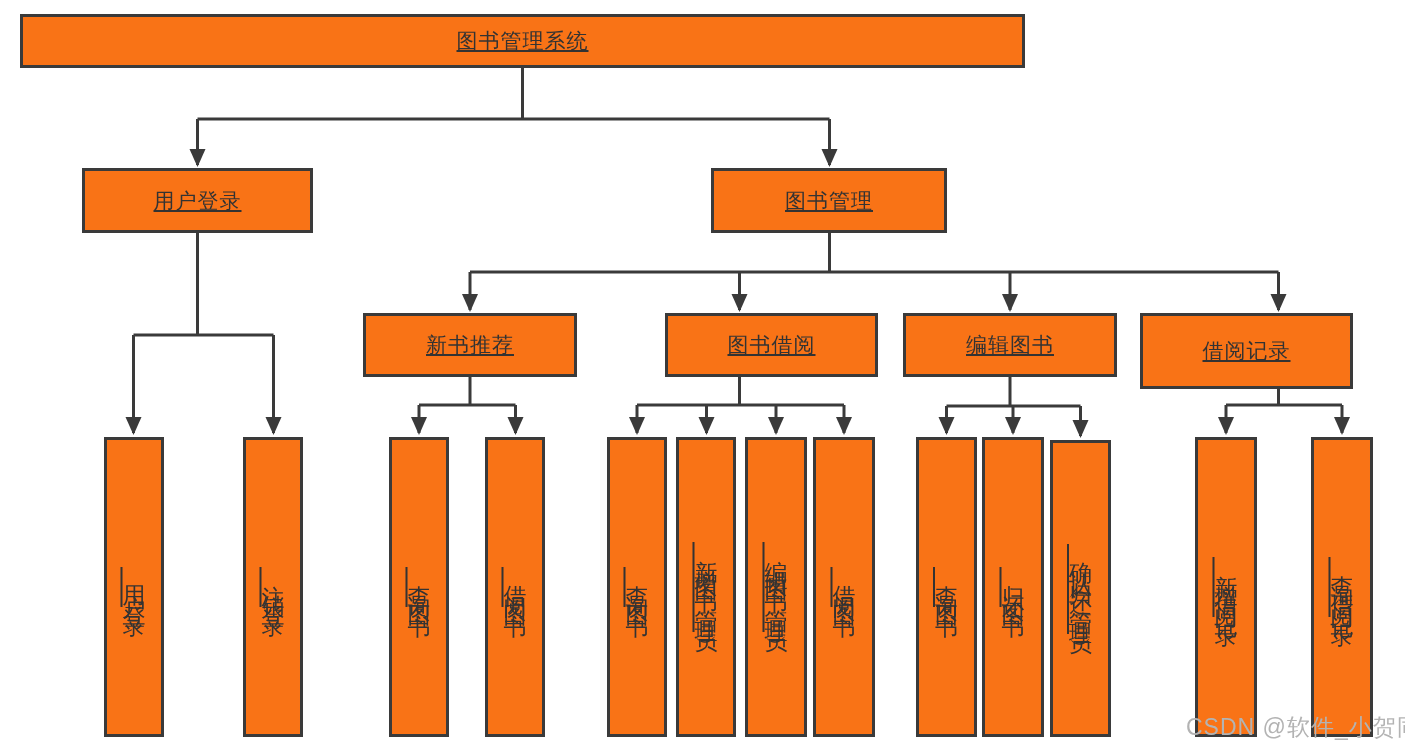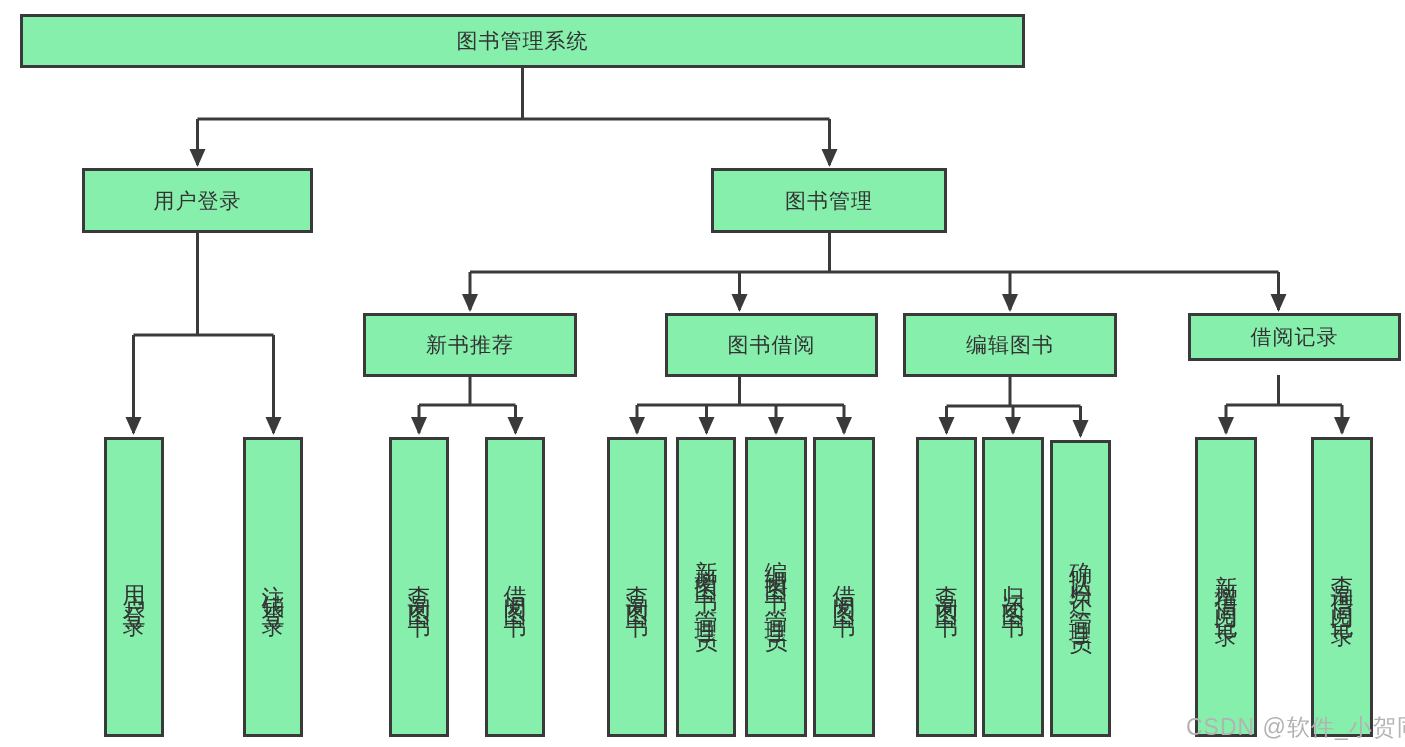--- a/index.html
+++ b/index.html
@@ -32,26 +32,27 @@
     stroke:var(--line);
     stroke-width:3;
   }
   .wires marker path{
     fill:var(--line);
     stroke:none;
   }
   .box{
     position:absolute;
     box-sizing:border-box;
-    background:#86efac;
+    background:#f97316;
     border:3px solid var(--border);
     display:flex;
     align-items:center;
     justify-content:center;
     text-align:center;
+    text-decoration:underline;
   }
   .hbox{
     font-size:21px;
     letter-spacing:1px;
   }
   .root{
     left:20px;top:14px;width:1005px;height:54px;
   }
   .leaf{
     top:437px;height:300px;
@@ -121,21 +122,21 @@
   </svg>
 
   <div class="box hbox root">图书管理系统</div>
 
   <div class="box hbox" style="left:82px;top:168px;width:231px;height:65px;">用户登录</div>
   <div class="box hbox" style="left:711px;top:168px;width:236px;height:65px;">图书管理</div>
 
   <div class="box hbox" style="left:363px;top:313px;width:214px;height:64px;">新书推荐</div>
   <div class="box hbox" style="left:634px;top:313px;width:213px;height:64px;margin-left:31px;">图书借阅</div>
   <div class="box hbox" style="left:903px;top:313px;width:214px;height:64px;">编辑图书</div>
-  <div class="box hbox" style="left:1188px;top:313px;width:213px;height:48px;">借阅记录</div>
+  <div class="box hbox" style="left:1140px;top:313px;width:213px;height:76px;">借阅记录</div>
 
   <div class="box leaf" style="left:104px;width:60px;">
     <span class="vtext">用户登录</span>
   </div>
   <div class="box leaf" style="left:243px;width:60px;">
     <span class="vtext">注销登录</span>
   </div>
 
   <div class="box leaf" style="left:389px;width:60px;">
     <span class="vtext">查询图书</span>

